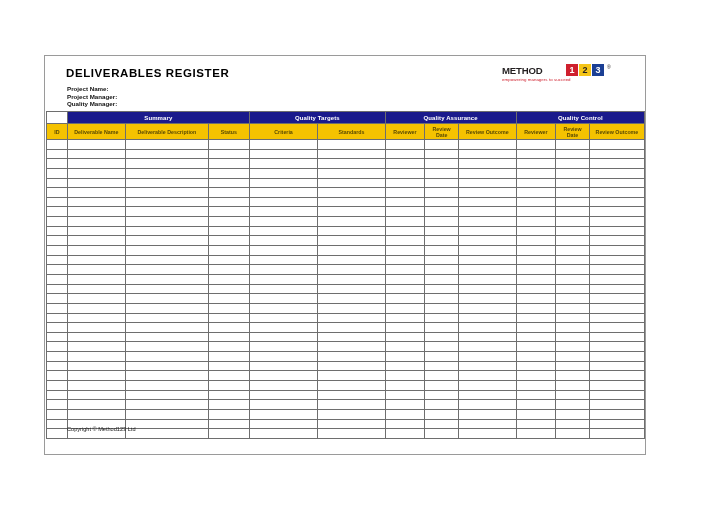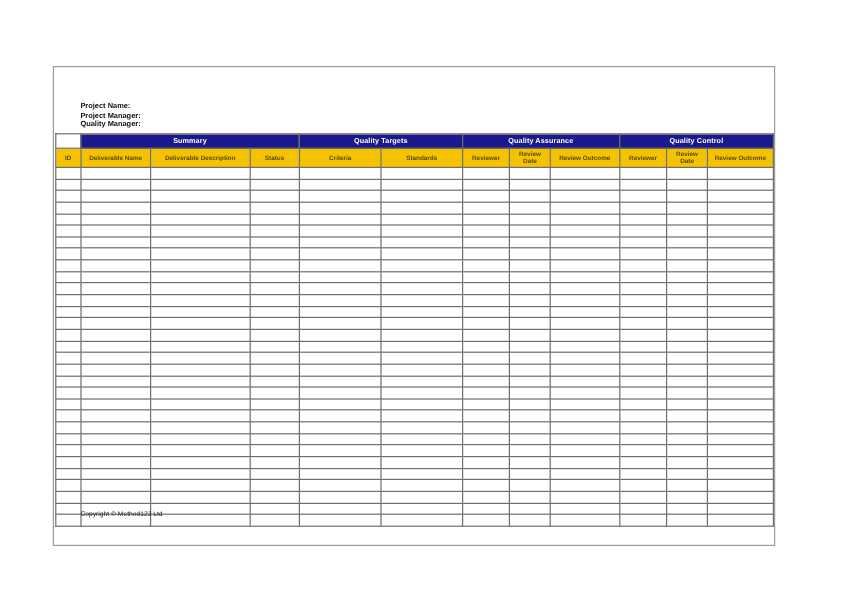--- a/index.html
+++ b/index.html
@@ -162,27 +162,38 @@
     white-space: nowrap;
   }
 </style>
 </head>
 <body>
 
 <div id="page">
 
   <div id="doc-header">
 
+    <div id="doc-title">DELIVERABLES REGISTER</div>
 
     <div id="meta-block">
       <div>Project Name:</div>
       <div>Project Manager:</div>
       <div>Quality Manager:</div>
     </div>
 
+    <div id="logo">
+      <div id="logo-word">METHOD</div>
+      <div id="logo-blocks">
+        <div class="logo-blk b1">1</div>
+        <div class="logo-blk b2">2</div>
+        <div class="logo-blk b3">3</div>
+      </div>
+      <div id="logo-reg">®</div>
+      <div id="logo-tag">empowering managers to succeed</div>
+    </div>
 
   </div>
 
   <table id="register">
     <colgroup>
         <col style="width: 23px;">
         <col style="width: 63px;">
         <col style="width: 91px;">
         <col style="width: 45px;">
         <col style="width: 76px;">

